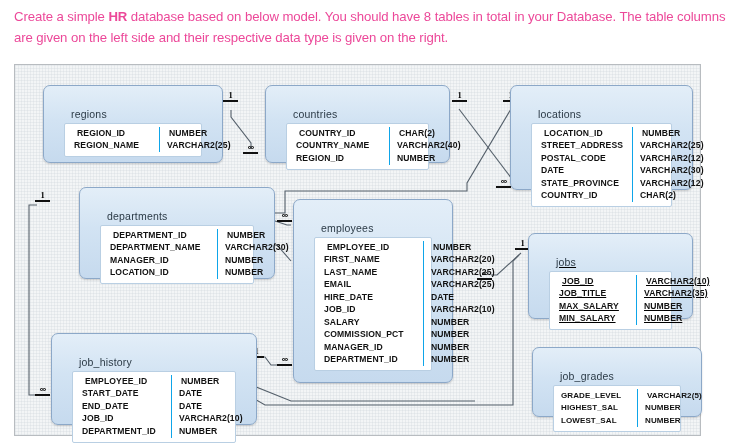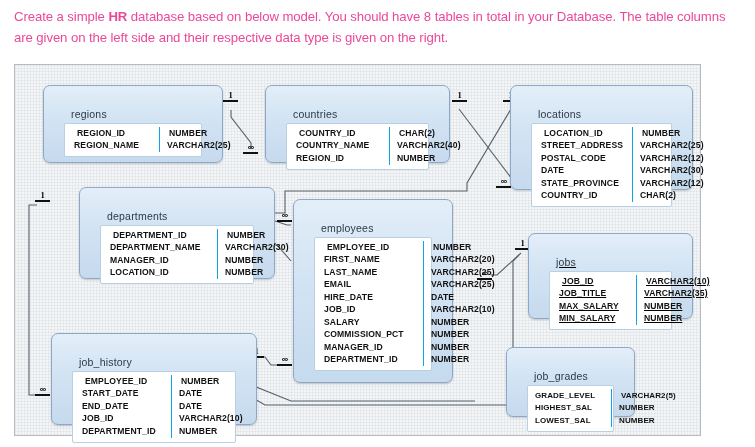--- a/index.html
+++ b/index.html
@@ -80,21 +80,21 @@
   .ent-body tr:first-child td.col-type{ padding-left:9px; }
 
   
   #ent-regions      {left:28px;  top:20px;  width:180px; height:78px;}
   #ent-countries    {left:250px; top:20px;  width:185px; height:78px;}
   #ent-locations    {left:495px; top:20px;  width:183px; height:105px;}
   #ent-departments  {left:36px;  top:122px; width:196px; height:92px;margin-left:28px;}
   #ent-employees    {left:278px; top:134px; width:160px; height:184px;}
   #ent-jobs         {left:513px; top:168px; width:165px; height:86px;text-decoration:underline;}
   #ent-job-history  {left:36px;  top:260px; width:206px; height:92px;margin-top:8px;}
-  #ent-job-grades   {left:491px; top:282px; width:129px; height:70px;}
+  #ent-job-grades   {left:517px; top:282px; width:170px; height:70px;}
 
   #ent-regions .col-name{width:82px}
   #ent-countries .col-name{width:90px}
   #ent-locations .col-name{width:88px}
   #ent-departments .col-name{width:104px}
   #ent-employees .col-name{width:96px}
   #ent-jobs .col-name{width:74px}
   #ent-job-history .col-name{width:86px}
   #ent-job-grades .col-name{width:76px}
   #ent-job-grades .ent-body td{font-size:8px;margin-top:24px;}

